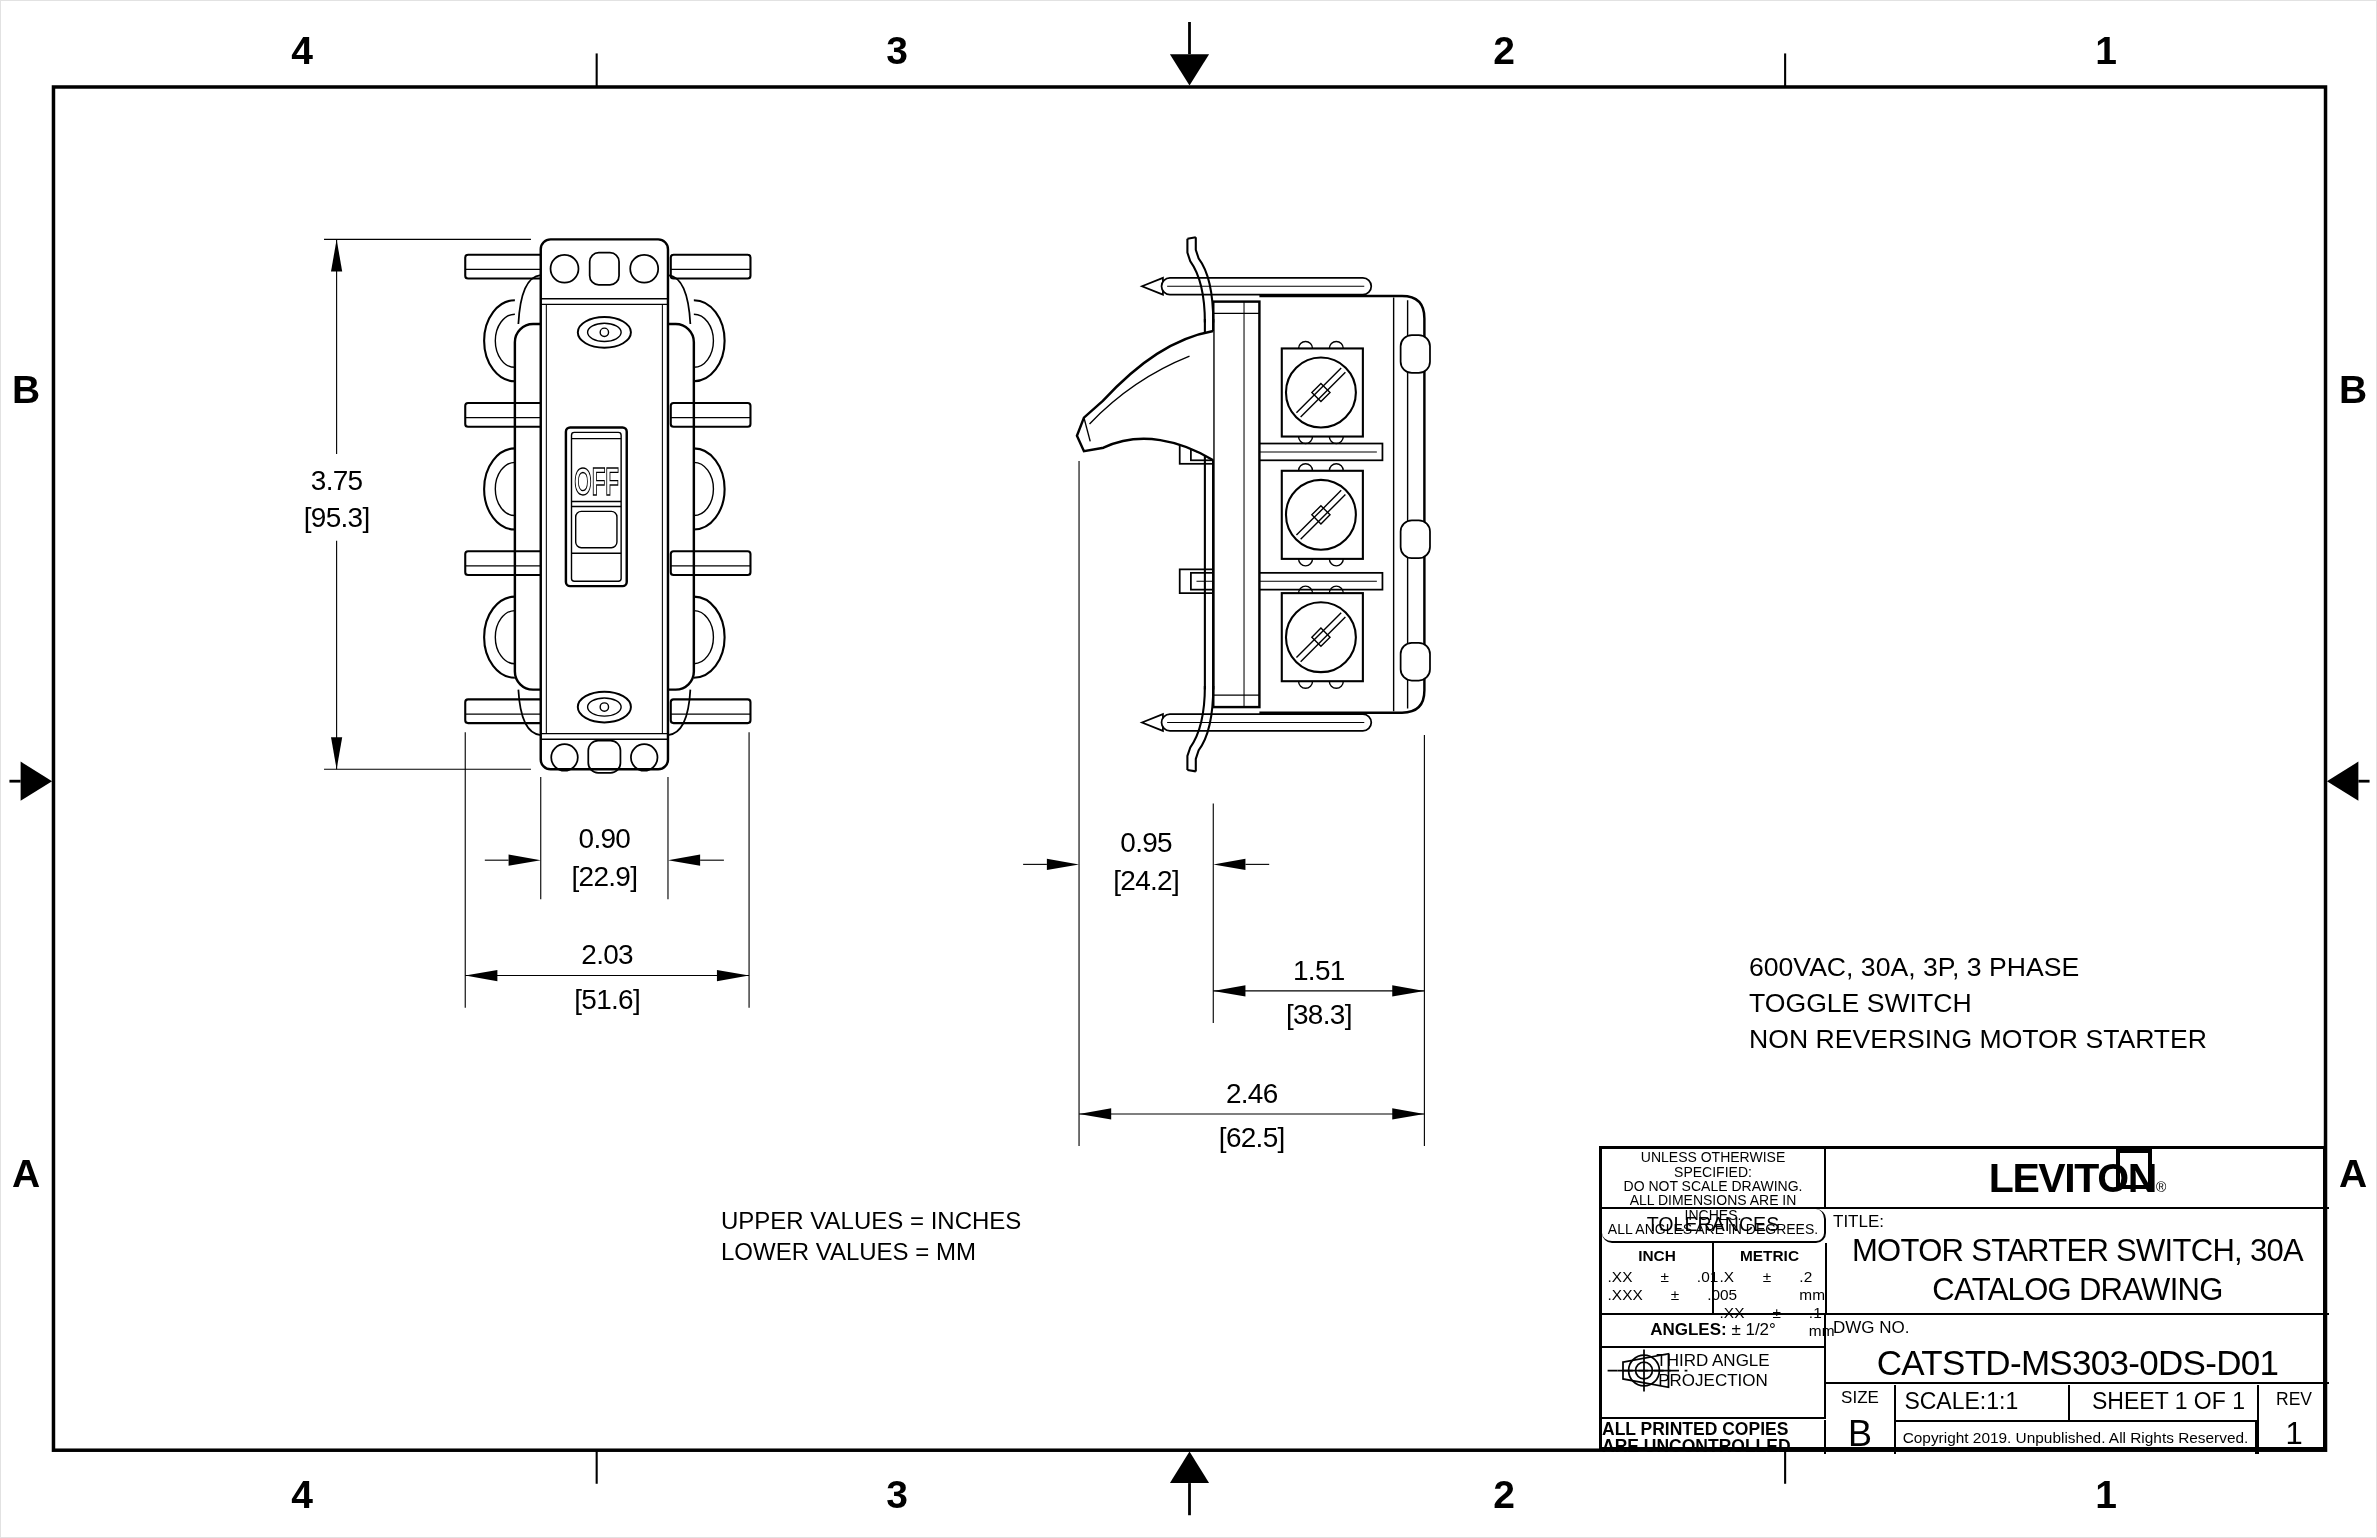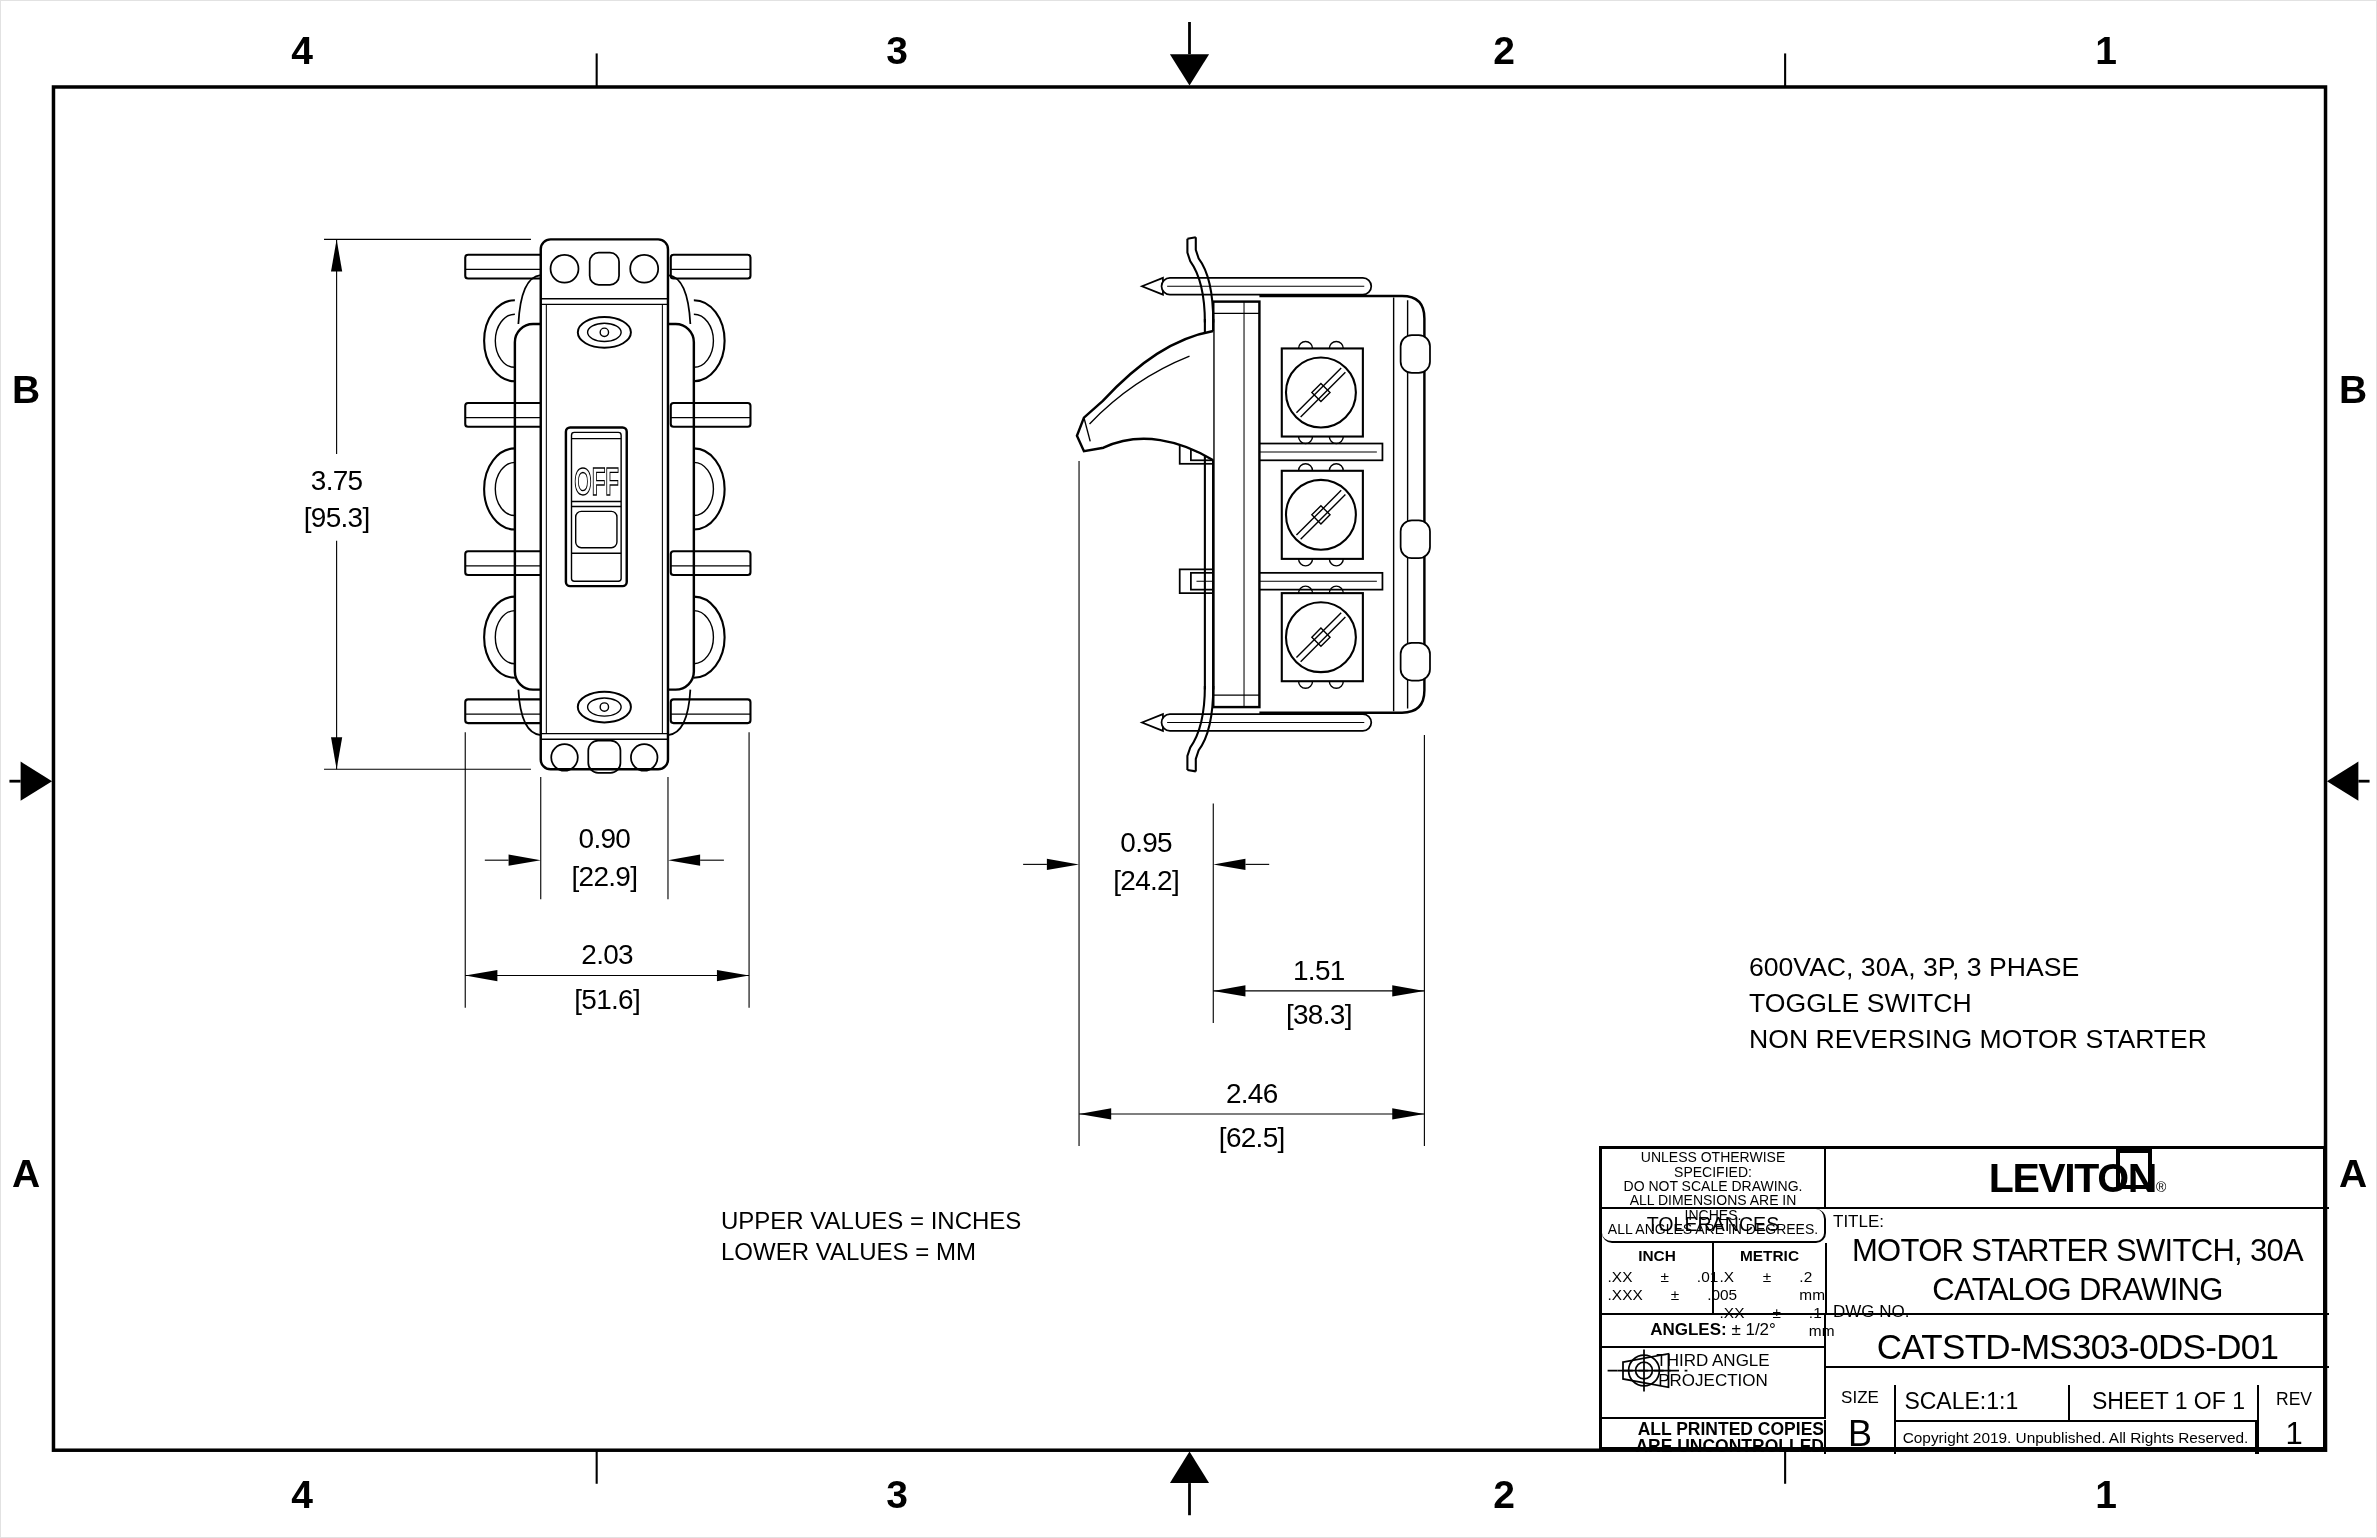--- a/index.html
+++ b/index.html
@@ -25,21 +25,21 @@
   .notes-cell{font-size:14px;line-height:14.3px;text-align:center;padding-top:1.4px;}
   .tol-hdr{font-size:19.6px;text-align:center;line-height:31px;border-radius:10px;}
   .tol-cell{font-size:15.4px;}
   .tol-cell .hdr{font-weight:700;text-align:center;font-size:15.4px;margin:4.2px 0 2.8px 0;}
   .tol-row{display:flex;padding:0 0 0 5.6px;line-height:18px;gap:28px;}
   .tol-row .c1{width:41px;} .tol-row .c2{width:24px;text-align:center;} .tol-row .c3{flex:1;}
   .angles-cell{text-align:center;line-height:29px;font-size:17px;}
   .proj-cell{text-align:center;}
   .proj-label{font-size:17px;margin-top:2.8px;}
   .proj-icons{display:flex;justify-content:center;gap:31px;margin-top:2.8px;}
-  .uncontrolled{font-size:17.5px;font-weight:700;text-align:right;line-height:17px;padding-top:0.7px;padding-left:16px;}
+  .uncontrolled{font-size:17.5px;font-weight:700;text-align:left;line-height:17px;padding-top:0.7px;}
   .brand-cell{display:flex;align-items:flex-end;justify-content:center;}
   .brand-wrap{position:relative;display:inline-block;height:58px;}
   .brand-text{font-size:41px;font-weight:900;letter-spacing:-1.4px;line-height:58px;
               font-family:"Liberation Sans",sans-serif;}
   .brand-rect{position:absolute;top:0px;left:calc(50% + 38px);width:28px;height:32px;
               border:4.9px solid #000;background:transparent;}
   .brand-reg{font-size:14px;vertical-align:baseline;}
   .small-label{position:absolute;left:7px;top:2.8px;font-size:17px;}
   .title-lines{text-align:center;font-size:31px;letter-spacing:-0.7px;line-height:39px;
                margin-top:22.4px;white-space:nowrap;}
@@ -409,21 +409,21 @@
     </div>
 
     <div class="cell b-b3" style="left:224px;top:60px;width:503px;height:106px;">
       <div class="small-label">TITLE:</div>
       <div class="title-lines">
         <div>MOTOR STARTER SWITCH, 30A</div>
         <div>CATALOG DRAWING</div>
       </div>
     </div>
 
-    <div class="cell b-b4" style="left:224px;top:150px;width:503px;height:69px;border-bottom:2.8px solid #000;">
+    <div class="cell b-b4" style="left:224px;top:166px;width:503px;height:69px;border-bottom:2.8px solid #000;">
       <div class="small-label">DWG NO.</div>
       <div class="dwg-no">CATSTD-MS303-0DS-D01</div>
     </div>
 
     <div class="cell size-cell b-r3" style="left:224px;top:236px;width:70px;height:69px;">
       <div class="size-label">SIZE</div>
       <div class="size-value">B</div>
     </div>
 
     <div class="cell scale-cell b-r3" style="left:294px;top:236px;width:174px;height:35px;">

